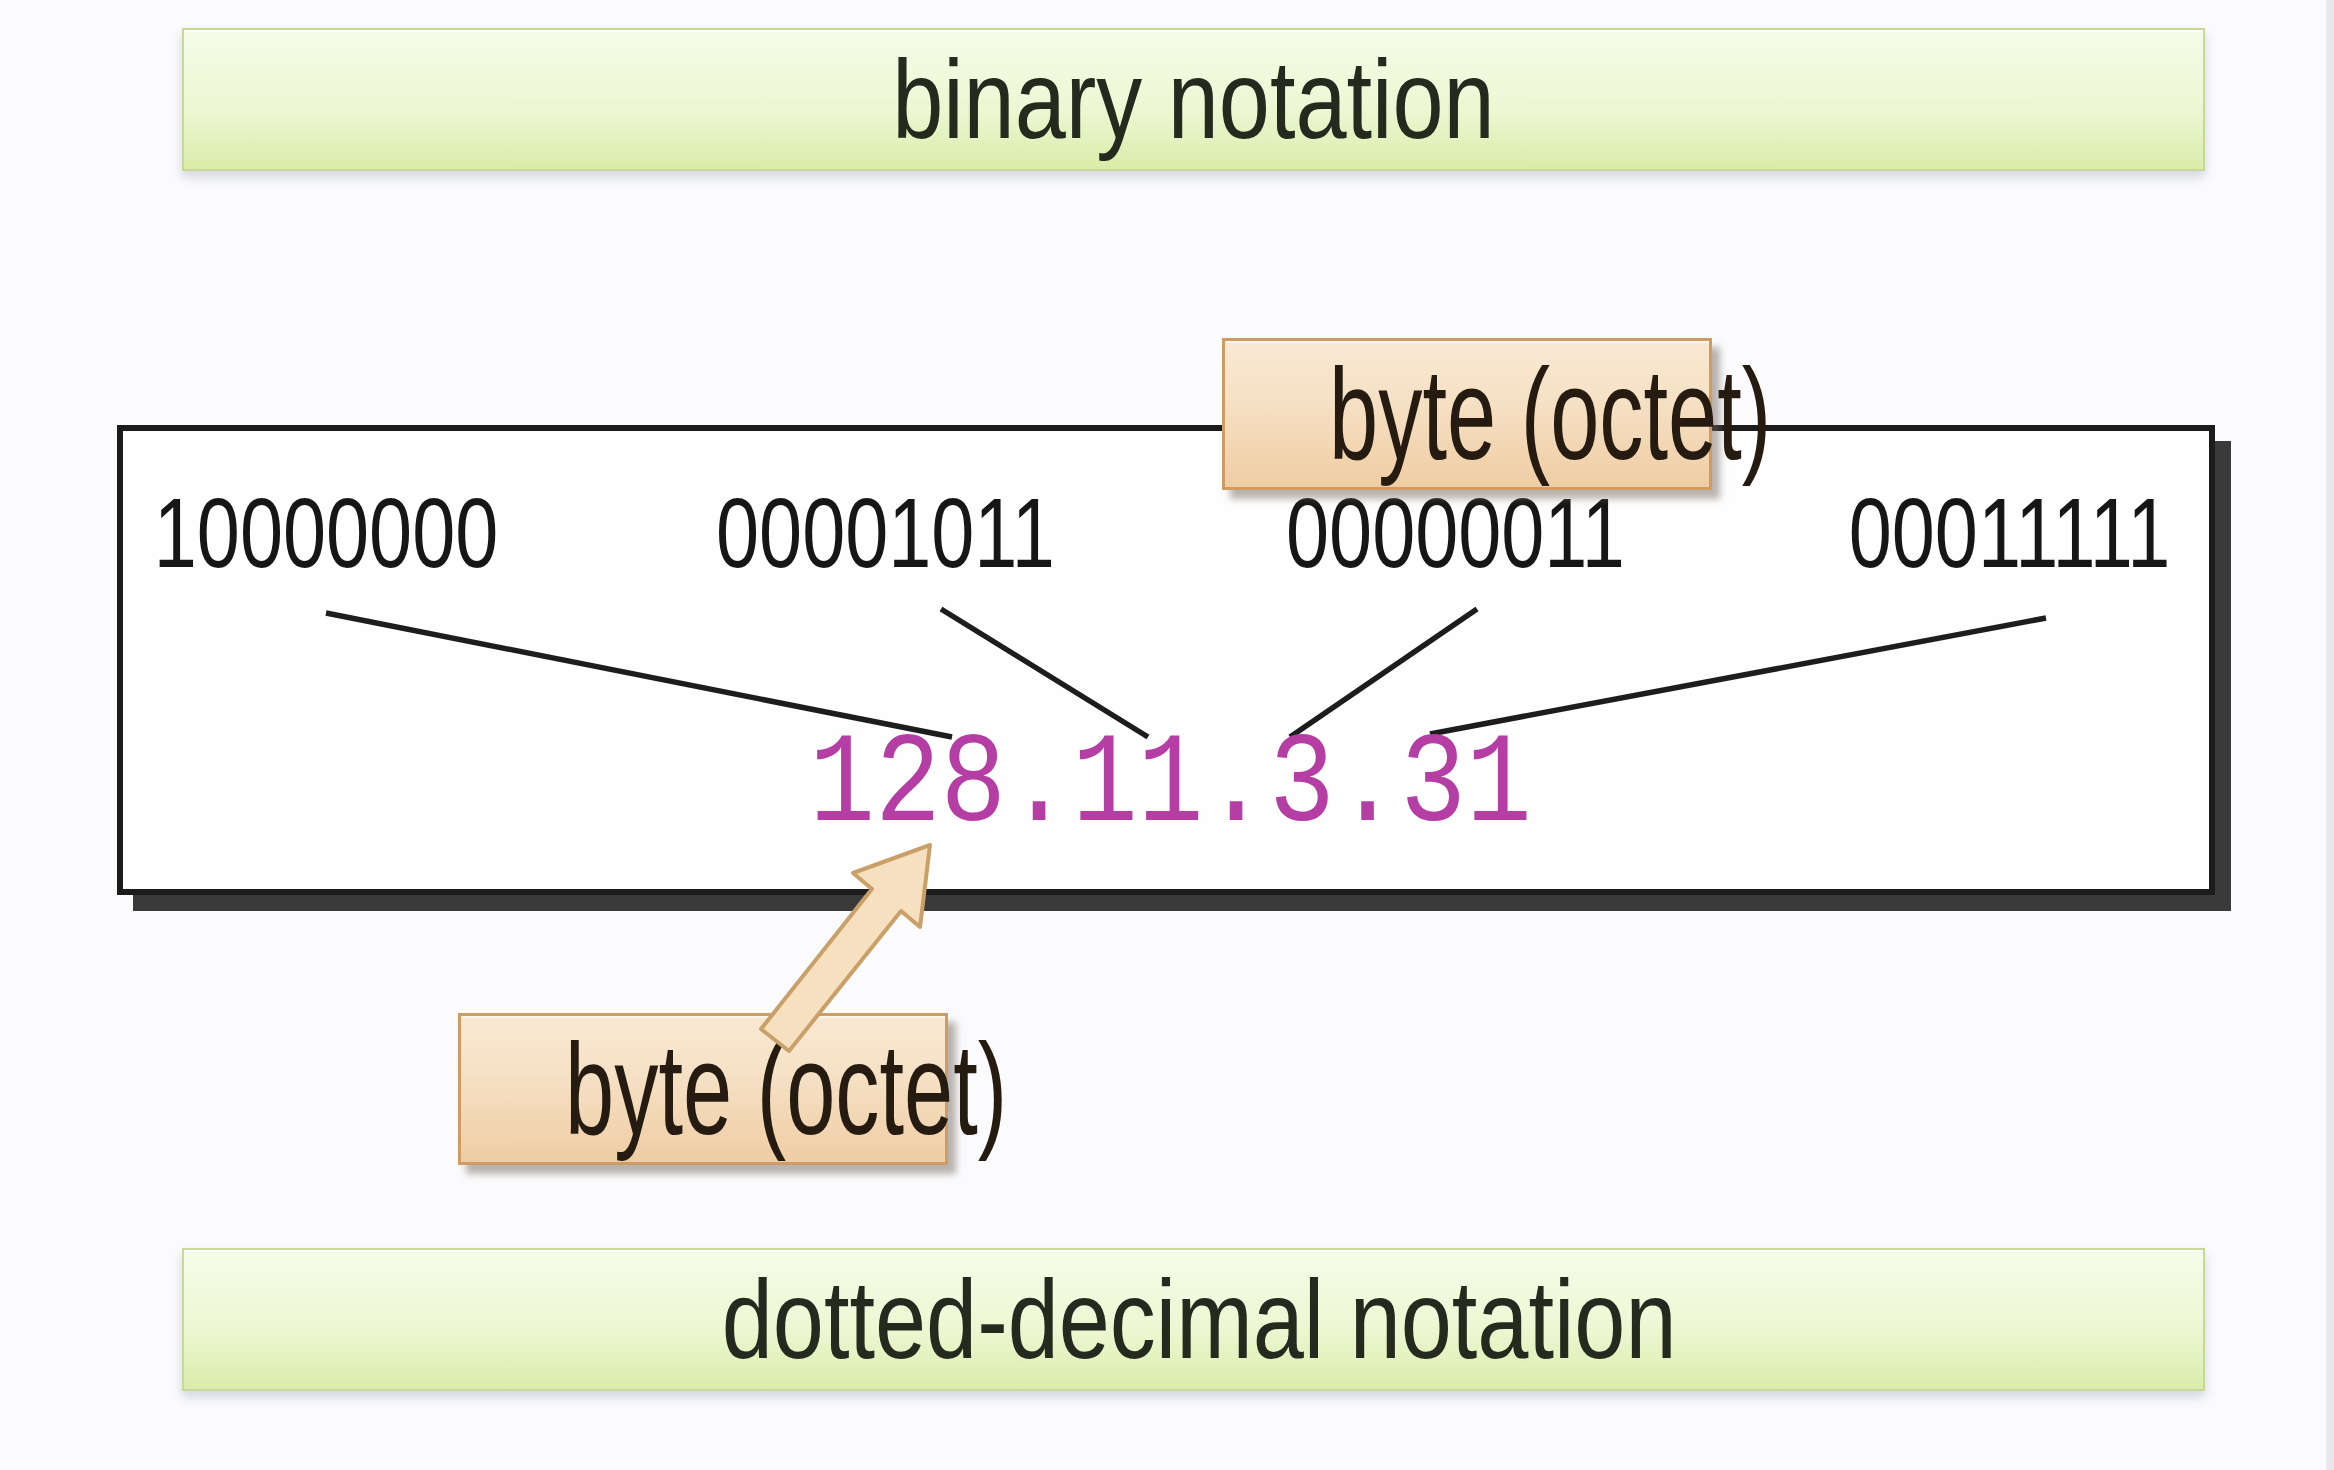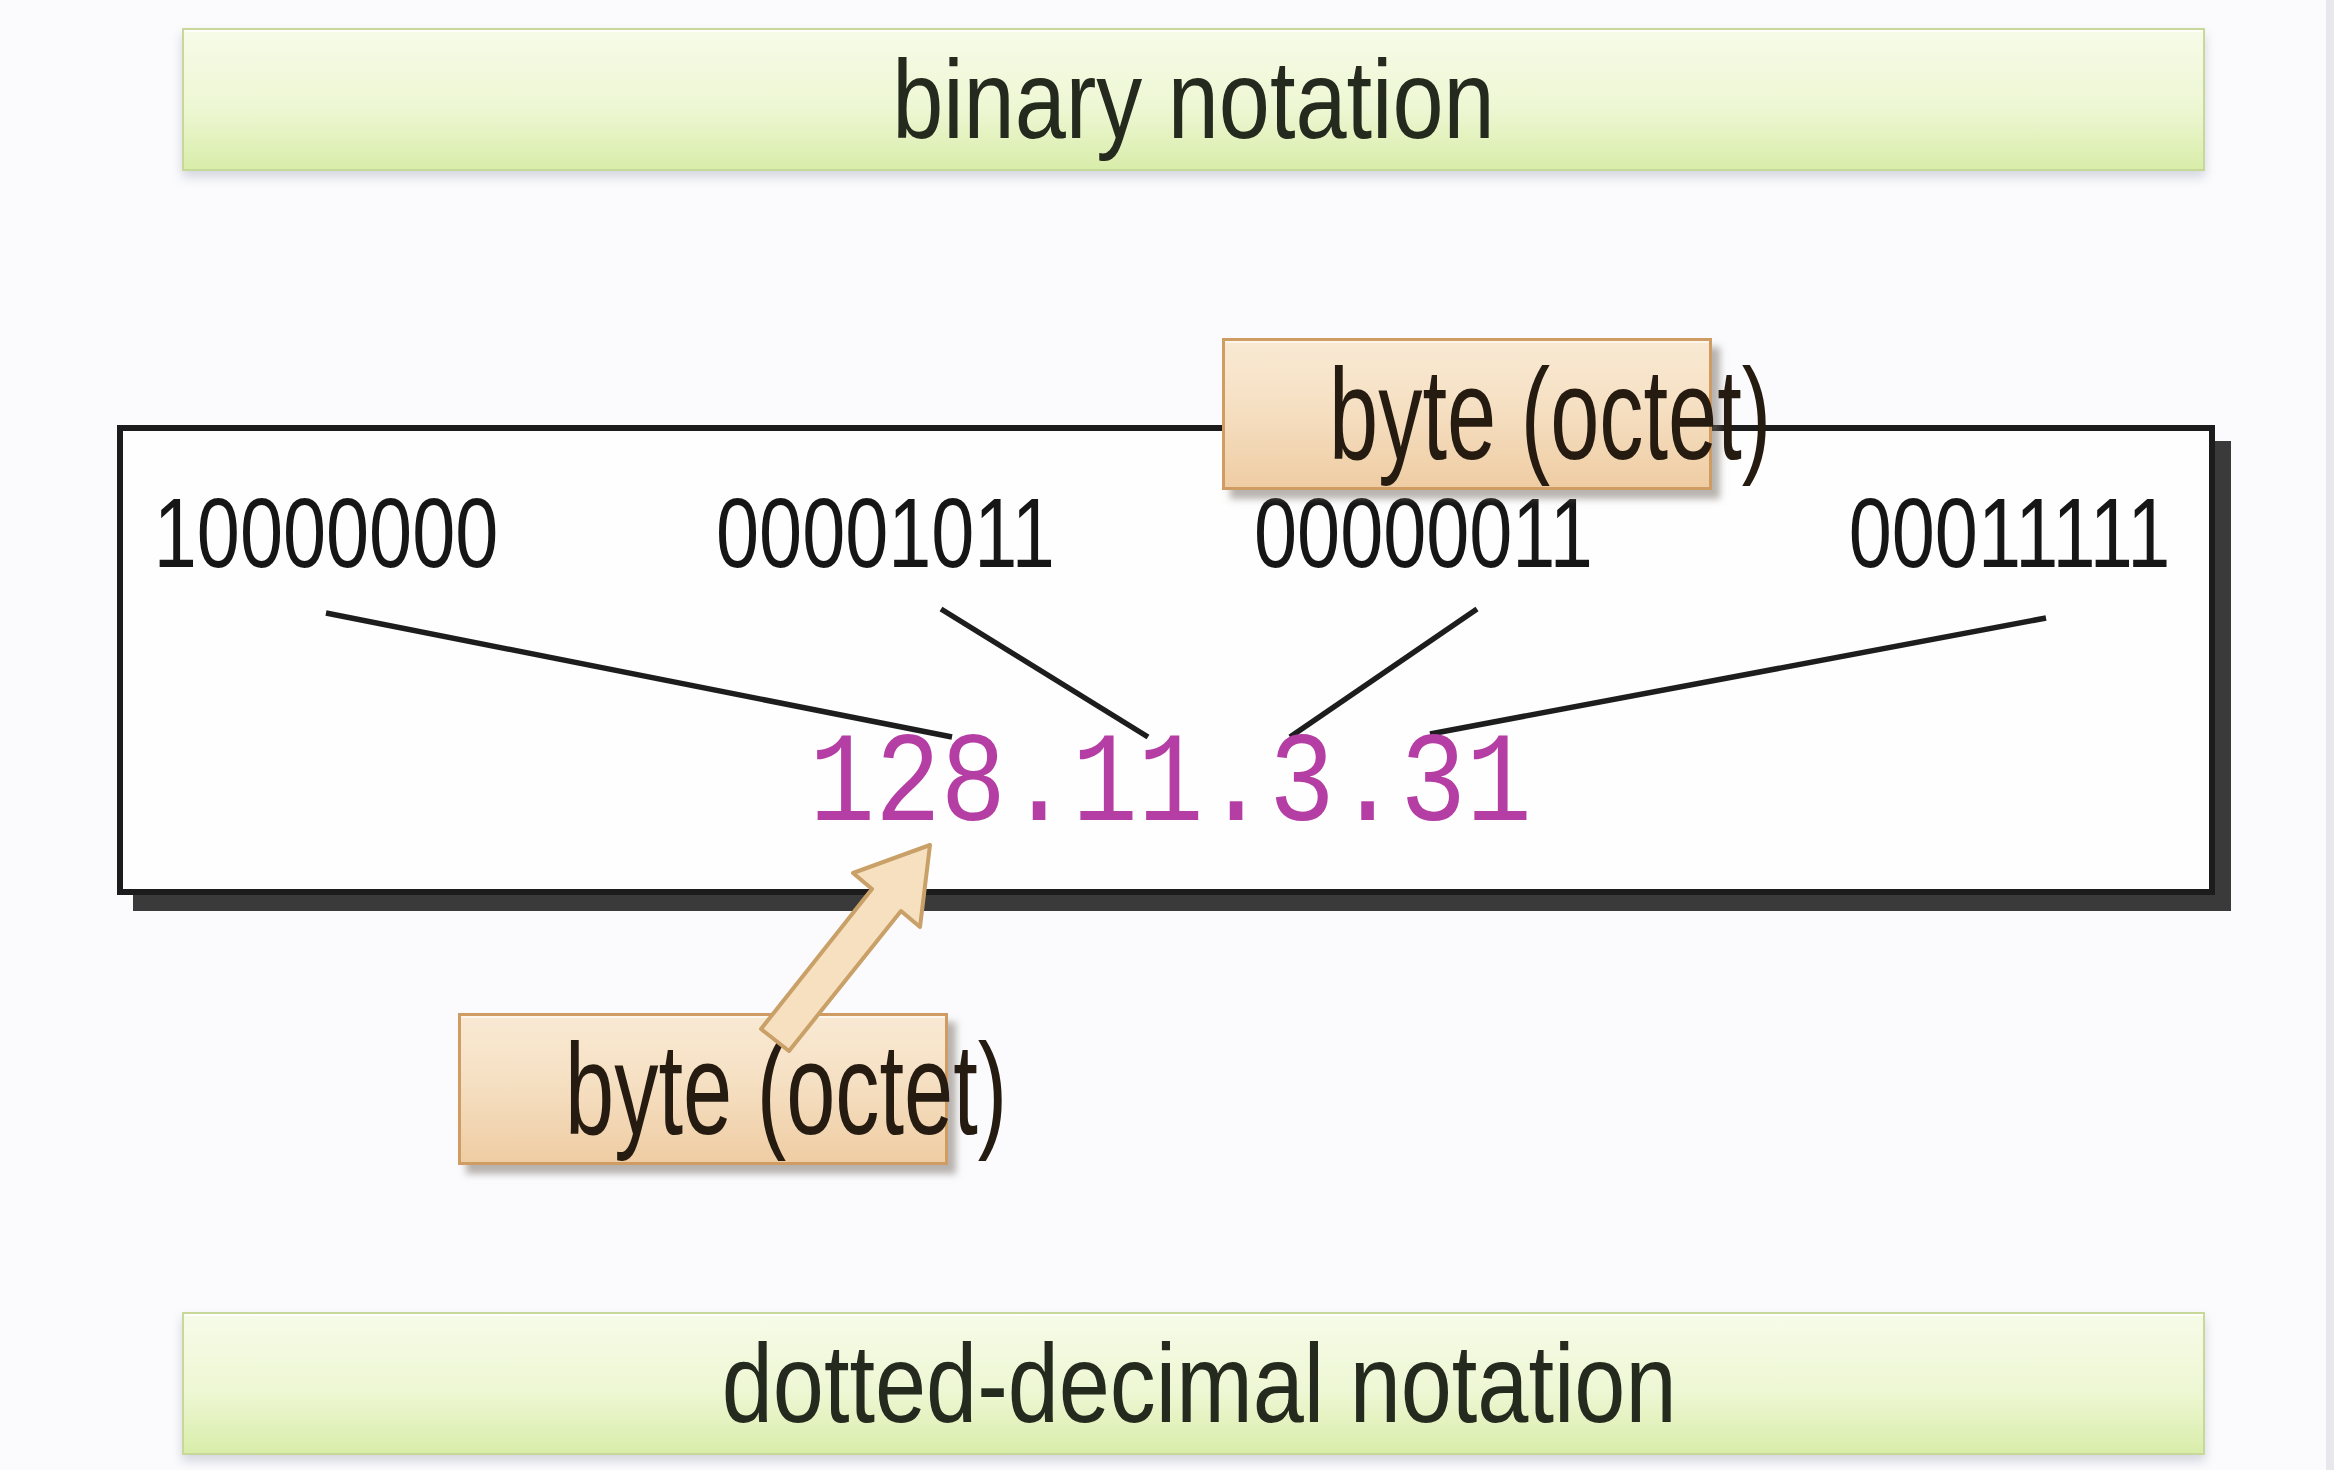--- a/index.html
+++ b/index.html
@@ -19,21 +19,21 @@
     box-sizing:border-box;
     box-shadow:0 6px 10px rgba(130,140,160,.33), inset 0 2px 0 rgba(255,255,255,.85);
     display:flex;align-items:center;justify-content:center;
   }
   .banner .label{
     font-size:112px;color:#252a1e;line-height:1;
     transform:scaleX(.82);transform-origin:center;
     white-space:nowrap;
   }
   #banner-top{top:28px;}
-  #banner-bottom{top:1312px;padding-left:11px;}
+  #banner-bottom{top:1248px;padding-left:11px;}
 
   
   #address-box{
     position:absolute;left:117px;top:425px;
     width:2098px;height:470px;
     box-sizing:border-box;
     background:#fefefe;
     border:6px solid #1c1c1c;
     box-shadow:16px 16px 0 #3a3a3a;
   }
@@ -90,21 +90,21 @@
   </div>
 
   <div id="address-box"></div>
 
   <div class="octet" style="left:96px;">
       <span>10000000</span>
     </div>
   <div class="octet" style="left:655px;">
       <span>00001011</span>
     </div>
-  <div class="octet" style="left:1193px;align-items:center;">
+  <div class="octet" style="left:1225px;align-items:center;">
       <span>00000011</span>
     </div>
   <div class="octet" style="left:1779px;">
       <span>00011111</span>
     </div>
 
   <div id="decimal-value" style="color:#b53ea4;font-family:Liberation Mono, monospace;">
     <span>128.11.3.31</span>
   </div>
 

